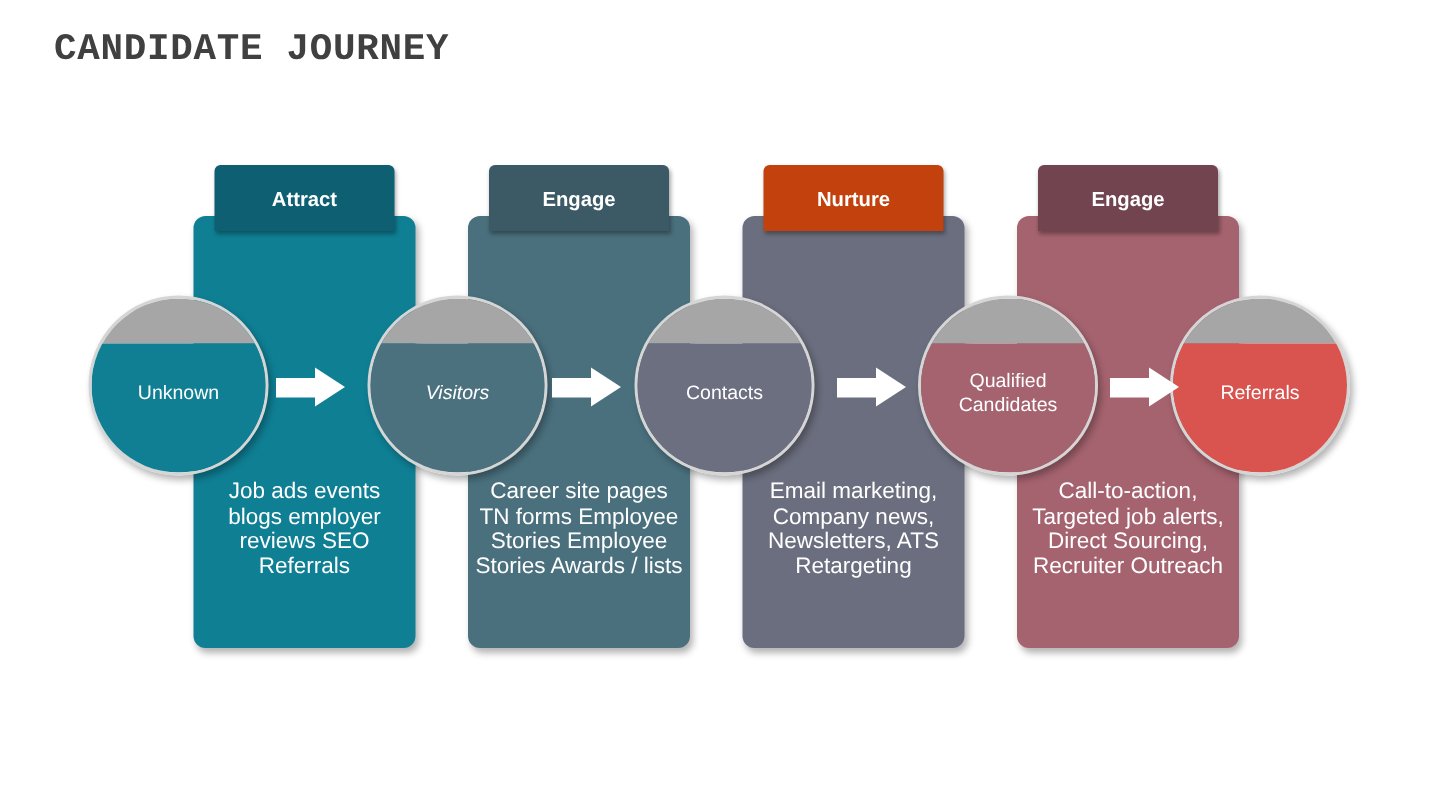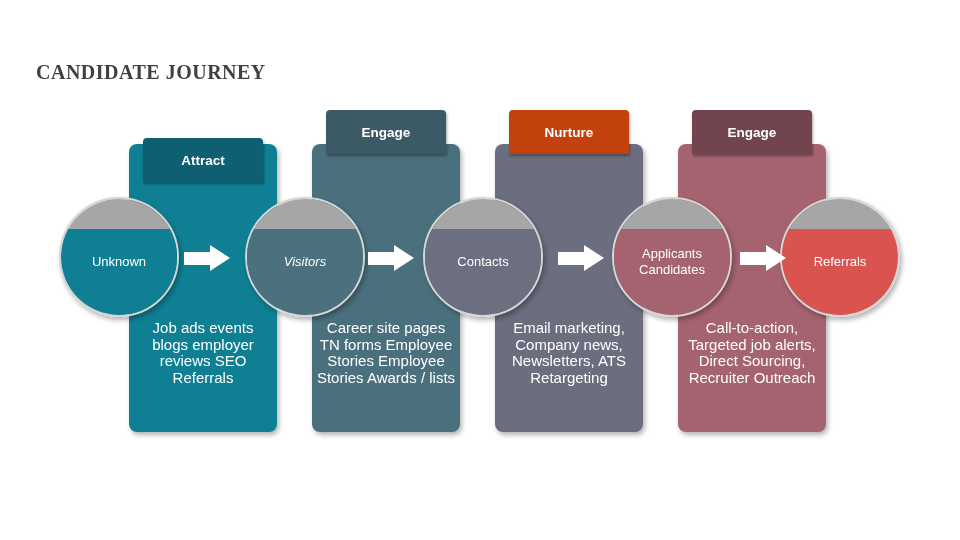--- a/index.html
+++ b/index.html
@@ -12,26 +12,25 @@
     height: 540px;
     position: relative;
     font-family: "Liberation Sans", sans-serif;
     overflow: hidden;
   }
 
   #page-title {
     position: absolute;
     left: 36px;
     top: 18px;
-    font-size: 20px;
+    font-size: 25px;
     font-weight: bold;
     letter-spacing: 0.5px;
     color: #404040;
-    font-family: Liberation Serif, serif;
-    margin-top: 43px;
+    font-family: Liberation Mono, monospace;
   }
 
   .stage {
     position: absolute;
     top: 110px;
     width: 148px;
     height: 322px;
   }
 
   
@@ -148,21 +147,21 @@
     border-left: 20px solid #ffffff;
   }
 </style>
 </head>
 <body style="background: rgb(255, 255, 255);">
 
 <div id="page-title" style="color: rgb(64, 64, 64);">CANDIDATE JOURNEY</div>
 
 <div class="stage" id="stage-0" style="left:129px;">
   <div class="stage-body" id="body-0" style="background: rgb(15, 127, 148);"></div>
-  <div class="stage-header" id="header-0" style="background: rgb(14, 95, 114); margin-top: 28px;">Attract</div>
+  <div class="stage-header" id="header-0" style="background: rgb(14, 95, 114);">Attract</div>
   <div class="stage-desc">Job ads events blogs employer reviews SEO Referrals</div>
 </div>
 
 <div class="stage" id="stage-1" style="left:312px;">
   <div class="stage-body" id="body-1" style="background: rgb(74, 112, 126);"></div>
   <div class="stage-header" id="header-1" style="background: rgb(59, 90, 102);">Engage</div>
   <div class="stage-desc">Career site pages TN forms Employee Stories Employee Stories Awards / lists</div>
 </div>
 
 <div class="stage" id="stage-2" style="left:495px;">
@@ -191,21 +190,21 @@
 
 <div class="node" id="node-2" style="left:423px;">
   <div class="cap" style="background: rgb(166, 166, 166);"></div>
   <div class="fill" id="fill-2" style="background: rgb(108, 111, 128);"></div>
   <div class="node-label">Contacts</div>
 </div>
 
 <div class="node" id="node-3" style="left:612px;">
   <div class="cap" style="background: rgb(166, 166, 166);"></div>
   <div class="fill" id="fill-3" style="background: rgb(165, 99, 111);"></div>
-  <div class="node-label">Applicants Candidates</div>
+  <div class="node-label">Qualified Candidates</div>
 </div>
 
 <div class="node" id="node-4" style="left:780px;">
   <div class="cap" style="background: rgb(166, 166, 166);"></div>
   <div class="fill" id="fill-4" style="background: rgb(217, 83, 79);"></div>
   <div class="node-label">Referrals</div>
 </div>
 
 <div class="arrow" style="left:184px;">
   <div class="shaft"></div>

